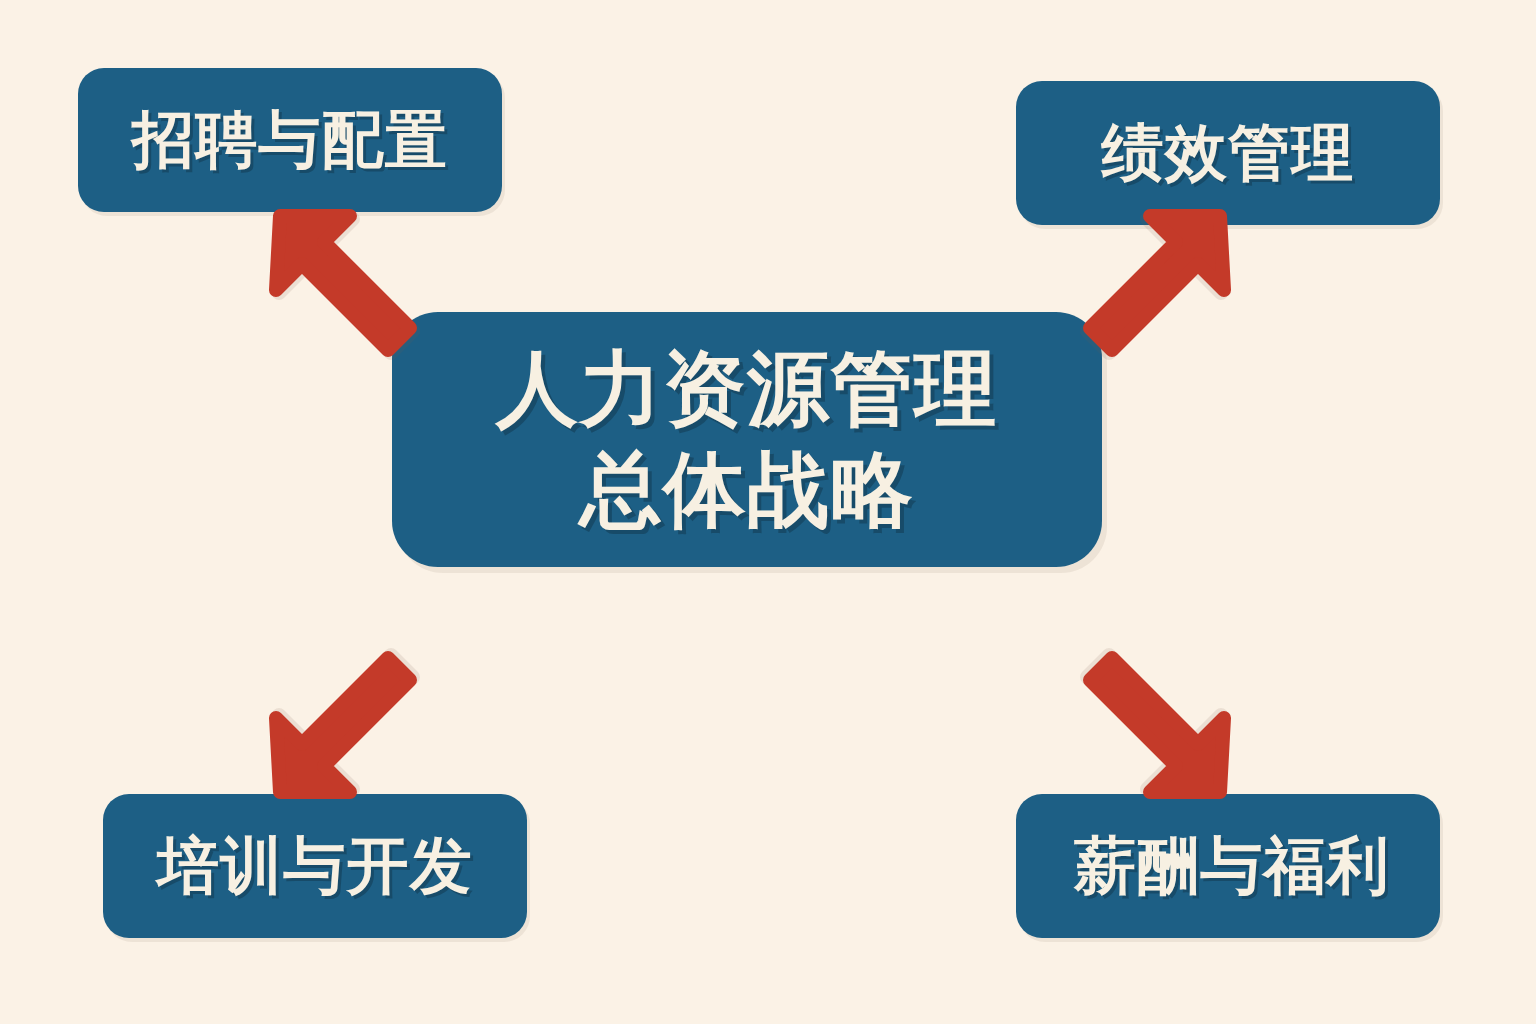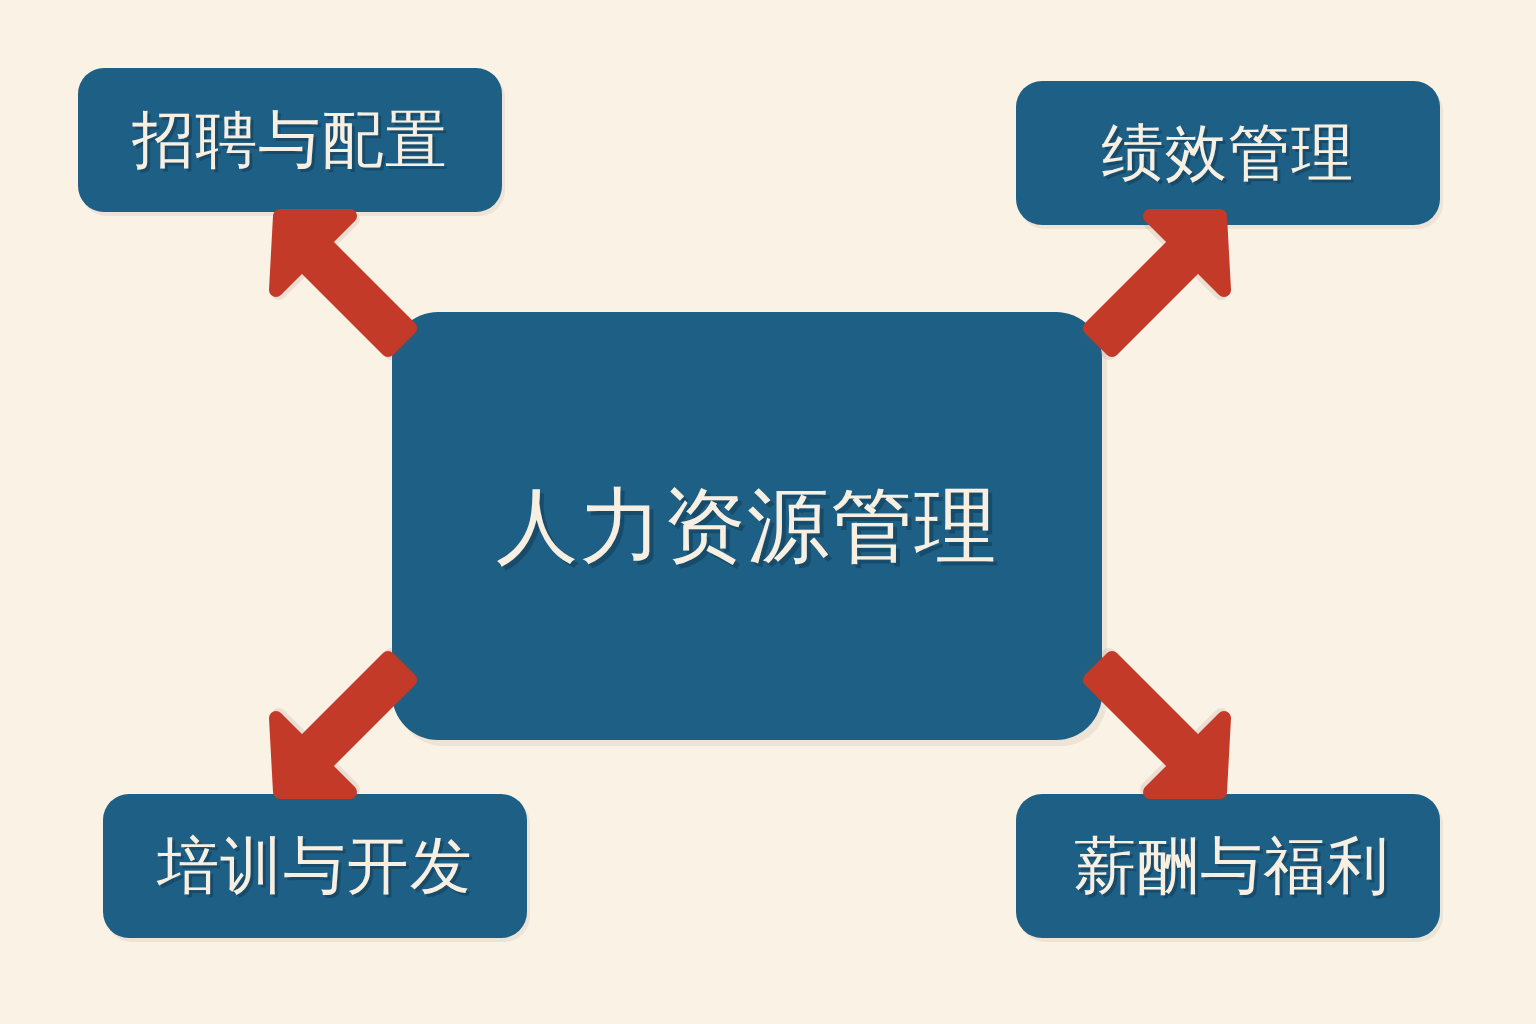--- a/index.html
+++ b/index.html
@@ -28,21 +28,21 @@
     border-radius: 26px;
     display: flex;
     align-items: center;
     justify-content: center;
     box-sizing: border-box;
     box-shadow: 3px 4px 0 rgba(120, 100, 80, 0.10);
   }
 
   .node-label {
     color: #F7F0E2;
-    font-weight: 400;
+    font-weight: 700;
     letter-spacing: 0.02em;
     line-height: 1.12;
     text-align: center;
     white-space: nowrap;
     text-shadow: 3px 3px 0 rgba(18, 58, 82, 0.55);
   }
 
   
   .node.satellite {
     width: 424px;
@@ -56,21 +56,21 @@
   #node-recruitment { left: 78px;   top: 68px;  }
   #node-performance { left: 1016px; top: 81px;  }
   #node-training    { left: 78px;   top: 794px; margin-left: 25px; }
   #node-compensation{ left: 1016px; top: 794px; padding-left: 8px; }
 
   
   #node-center {
     left: 392px;
     top: 312px;
     width: 710px;
-    height: 428px;
+    height: 255px;
     border-radius: 46px;
     flex-direction: column;
     box-shadow: 5px 6px 0 rgba(120, 100, 80, 0.10);
   }
   #node-center .node-label {
     font-size: 82px;
     line-height: 1.22;
     text-shadow: 4px 4px 0 rgba(18, 58, 82, 0.55);
   }
 
@@ -111,20 +111,21 @@
   <div class="node satellite" id="node-training">
     <span class="node-label">培训与开发</span>
   </div>
 
   <div class="node satellite" id="node-compensation">
     <span class="node-label">薪酬与福利</span>
   </div>
 
   <div class="node" id="node-center">
     <span class="node-label">人力资源管理</span>
+    <span class="node-label">总体战略</span>
   </div>
 
   <div class="arrow" id="arrow-up-left">
     <svg viewBox="0 0 170 170" xmlns="http://www.w3.org/2000/svg">
       <path d="M 22 18 L 92 18 L 66 44 L 152 130 L 130 152 L 44 66 L 18 92 Z"></path>
     </svg>
   </div>
 
   <div class="arrow" id="arrow-up-right">
     <svg viewBox="0 0 170 170" xmlns="http://www.w3.org/2000/svg">

